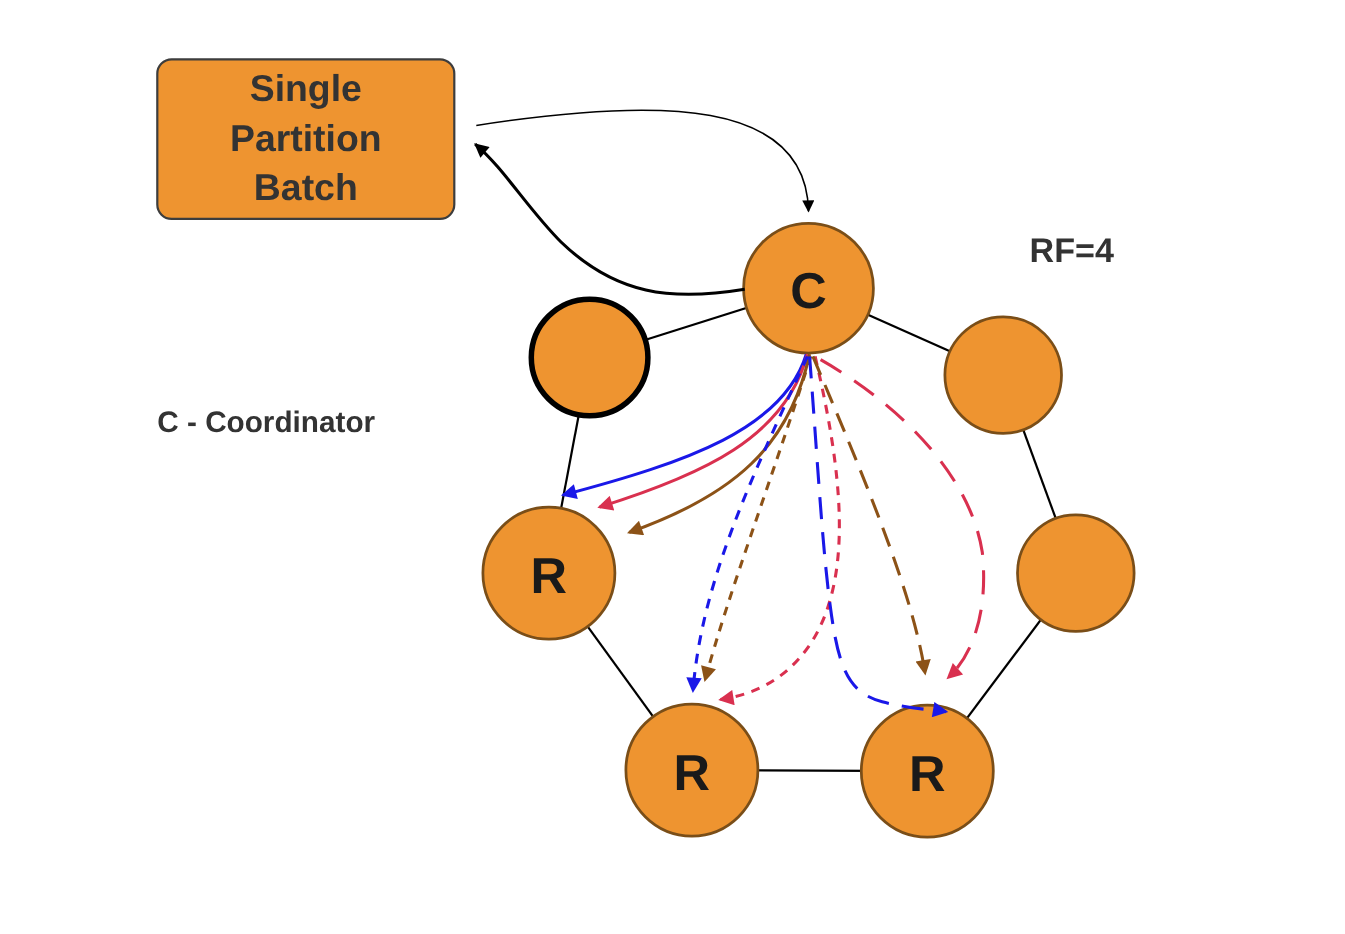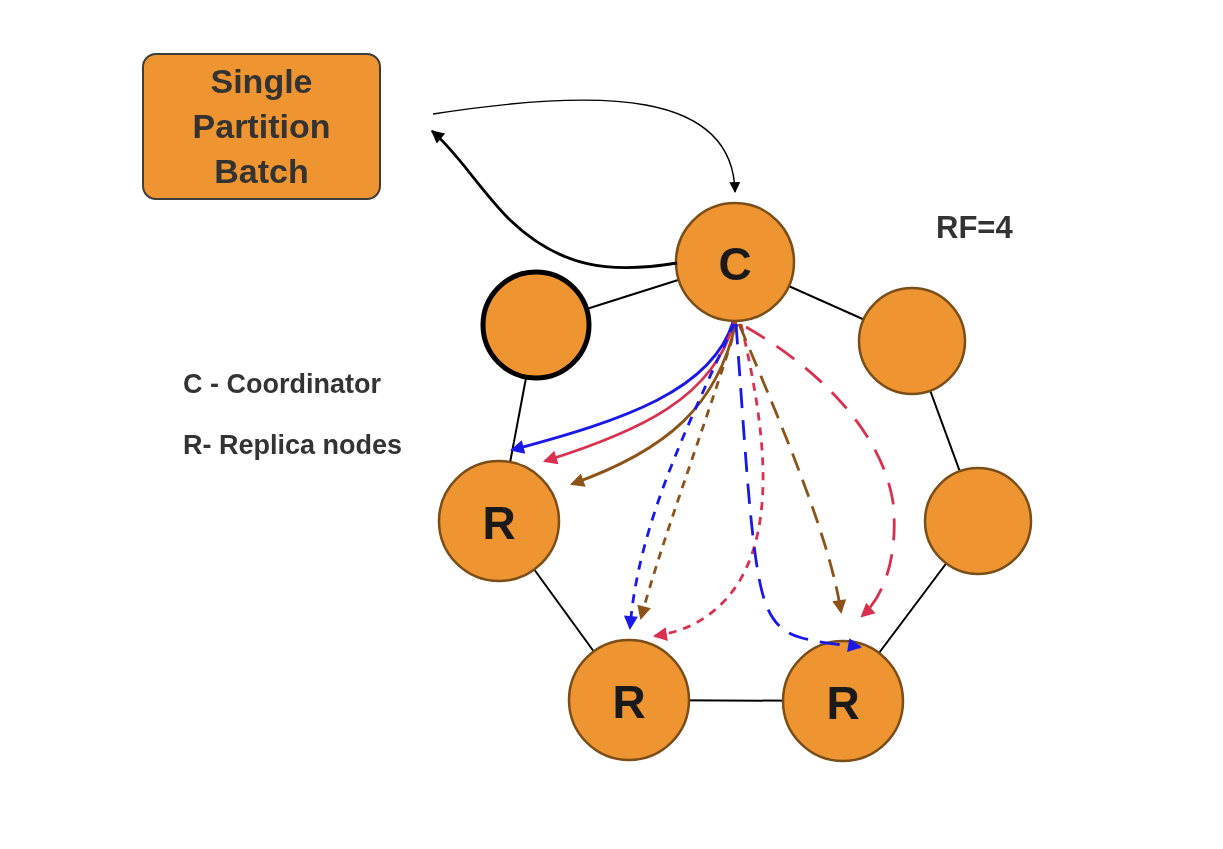--- a/index.html
+++ b/index.html
@@ -5,29 +5,29 @@
   html,body { margin:0; padding:0; background:#ffffff; }
   .canvas {
     position:relative; width:1223px; height:849px; background:#ffffff;
     font-family:"Liberation Sans", sans-serif; overflow:hidden;
   }
   .abs { position:absolute; }
   svg.layer { position:absolute; left:0; top:0; }
 
   
   .spb-box {
-    left:142px; top:53px; width:239px; height:147px;
+    left:142px; top:53px; width:272px; height:147px;
     background:var(--node_fill); border:2px solid #3d3d3d; border-radius:14px;
     display:flex; align-items:center; justify-content:center;
     box-sizing:border-box; padding:0 20px; text-align:center;
     font-weight:bold; font-size:34px; line-height:45px; color:var(--text);
   }
 
   
-  .legend-line { font-weight:bold; font-size:27px; color:var(--text); white-space:nowrap;margin-left:40px; }
+  .legend-line { font-weight:bold; font-size:27px; color:var(--text); white-space:nowrap; }
   .rf-label   { font-weight:bold; font-size:31px; color:var(--text); white-space:nowrap; }
 
   
   .edge   { stroke:var(--line); stroke-width:2; fill:none; }
   .node   { fill:var(--node_fill); stroke:var(--node_border); stroke-width:2.5; }
   .node-thick { stroke:var(--thick_border); stroke-width:5; }
   .curve  { fill:none; }
   .blk-thin  { stroke:var(--line); stroke-width:1.4; }
   .blk-thick { stroke:var(--line); stroke-width:2.8; }
   .a { stroke-width:2.8; }
@@ -108,15 +108,14 @@
     <text class="node-label" x="843" y="703">R</text>
   </svg>
 
   <div class="abs spb-box">
     <span>Single Partition Batch</span>
   </div>
 
   <div class="abs rf-label" style="left:936px; top:210px;">RF=4</div>
 
   <div class="abs legend-line" style="left:143px; top:369px;">C - Coordinator</div>
-  <div class="abs legend-line" style="left:143px; top:430px;">R- Replica nodes</div>
 
 </div>
 
 </body></html>

